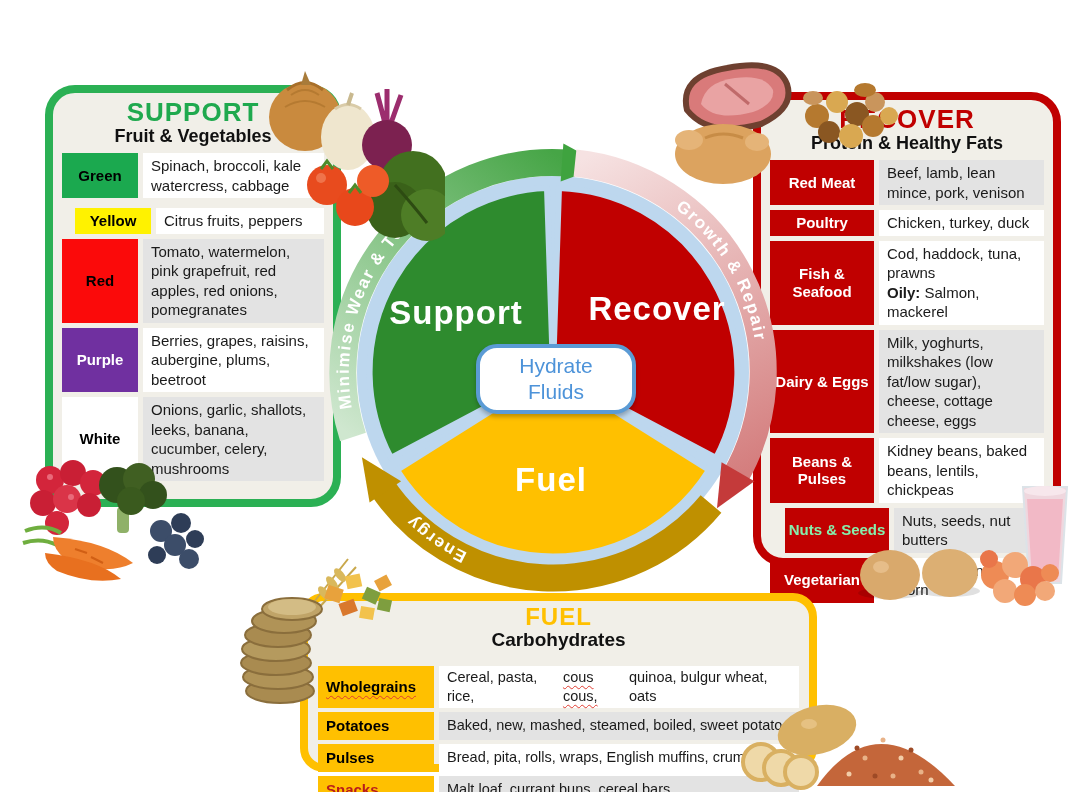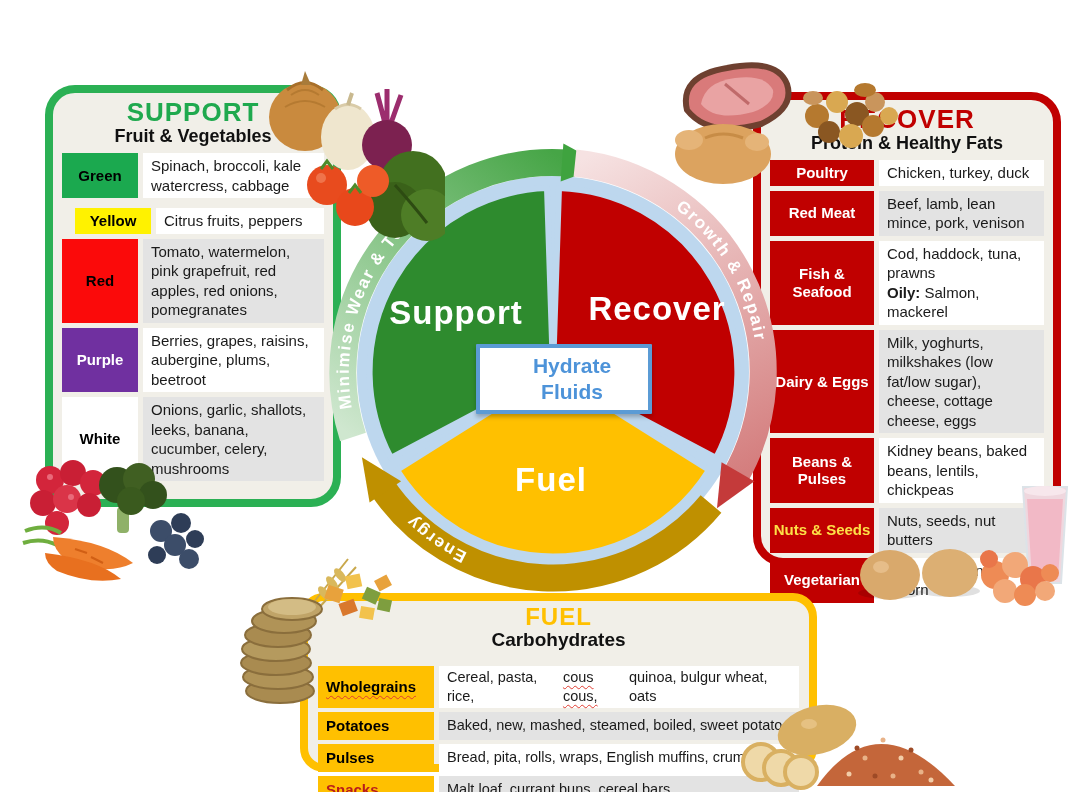--- a/index.html
+++ b/index.html
@@ -35,24 +35,24 @@
   .bold{font-weight:bold;}
   .sq{text-decoration:underline;text-decoration-style:wavy;text-decoration-color:#E03C31;
       text-decoration-thickness:1px;text-underline-offset:3px;}
 
   
   .pie-svg{position:absolute;left:325px;top:138px;width:455px;height:470px;z-index:2;}
   .seg-label{font-size:33px;font-weight:bold;fill:#ffffff;letter-spacing:1px;}
   .arrow-text{font-size:17px;font-weight:bold;fill:#ffffff;letter-spacing:2px;}
 
   .hydrate-box{position:absolute;left:476px;top:344px;width:152px;height:62px;z-index:3;
-               background:#ffffff;border:4px solid #5B9BD5;border-radius:1px;
+               background:#ffffff;border:4px solid #5B9BD5;border-radius:21px;
                box-shadow:0 3px 4px rgba(0,0,0,.25);display:flex;flex-direction:column;
-               align-items:center;justify-content:center;font-weight:bold;font-size:21px;
-               line-height:1.25;padding-left:16px;}
+               align-items:center;justify-content:center;font-weight:normal;font-size:21px;
+               line-height:1.25;}
 
   
   .photo{position:absolute;z-index:3;}
 </style>
 </head>
 <body>
 
 <div class="canvas">
 
   <div class="panel support-panel" style="border-color: rgb(43, 176, 84);">
@@ -81,44 +81,44 @@
       <div class="row-label" style="background-color: rgb(255, 255, 255); color: rgb(0, 0, 0);">White</div>
       <div class="row-items bg-gray">Onions, garlic, shallots, leeks, banana, cucumber, celery, mushrooms</div>
     </div>
   </div>
 
   <div class="panel recover-panel" style="border-color: rgb(192, 0, 0);">
     <div class="panel-title" style="color: rgb(192, 0, 0);">RECOVER</div>
     <div class="panel-subtitle">Protein &amp; Healthy Fats</div>
 
     <div class="row">
+      <div class="row-label" style="background-color: rgb(192, 0, 0); color: rgb(255, 255, 255);">Red Meat</div>
+      <div class="row-items bg-gray">Beef, lamb, lean mince, pork, venison</div>
+    </div>
+    <div class="row">
       <div class="row-label" style="background-color: rgb(192, 0, 0); color: rgb(255, 255, 255);">Poultry</div>
       <div class="row-items bg-white">Chicken, turkey, duck</div>
-    </div>
-    <div class="row">
-      <div class="row-label" style="background-color: rgb(192, 0, 0); color: rgb(255, 255, 255);">Red Meat</div>
-      <div class="row-items bg-gray">Beef, lamb, lean mince, pork, venison</div>
     </div>
     <div class="row">
       <div class="row-label" style="background-color: rgb(192, 0, 0); color: rgb(255, 255, 255);">Fish &amp; Seafood</div>
       <div class="row-items bg-white">
         <span>Cod, haddock, tuna, prawns</span><br>
         <span class="bold">Oily:</span><span> Salmon, mackerel</span>
       </div>
     </div>
     <div class="row">
       <div class="row-label" style="background-color: rgb(192, 0, 0); color: rgb(255, 255, 255);">Dairy &amp; Eggs</div>
       <div class="row-items bg-gray">Milk, yoghurts, milkshakes (low fat/low sugar), cheese, cottage cheese, eggs</div>
     </div>
     <div class="row">
       <div class="row-label" style="background-color: rgb(192, 0, 0); color: rgb(255, 255, 255);">Beans &amp; Pulses</div>
       <div class="row-items bg-white">Kidney beans, baked beans, lentils, chickpeas</div>
     </div>
     <div class="row">
-      <div class="row-label" style="background-color: rgb(192, 0, 0); color: #fde047;">Nuts &amp; Seeds</div>
+      <div class="row-label" style="background-color: rgb(192, 0, 0); color: #86efac; margin-left: 15px;">Nuts &amp; Seeds</div>
       <div class="row-items bg-gray">Nuts, seeds, nut butters</div>
     </div>
     <div class="row">
       <div class="row-label" style="background-color: rgb(192, 0, 0); color: rgb(255, 255, 255);">Vegetarian</div>
       <div class="row-items bg-white">Tofu, soya mince, Quorn</div>
     </div>
   </div>
 
   <div class="panel fuel-panel" style="border-color: rgb(255, 192, 0);">
     <div class="panel-title" style="color: rgb(255, 192, 0);">FUEL</div>

